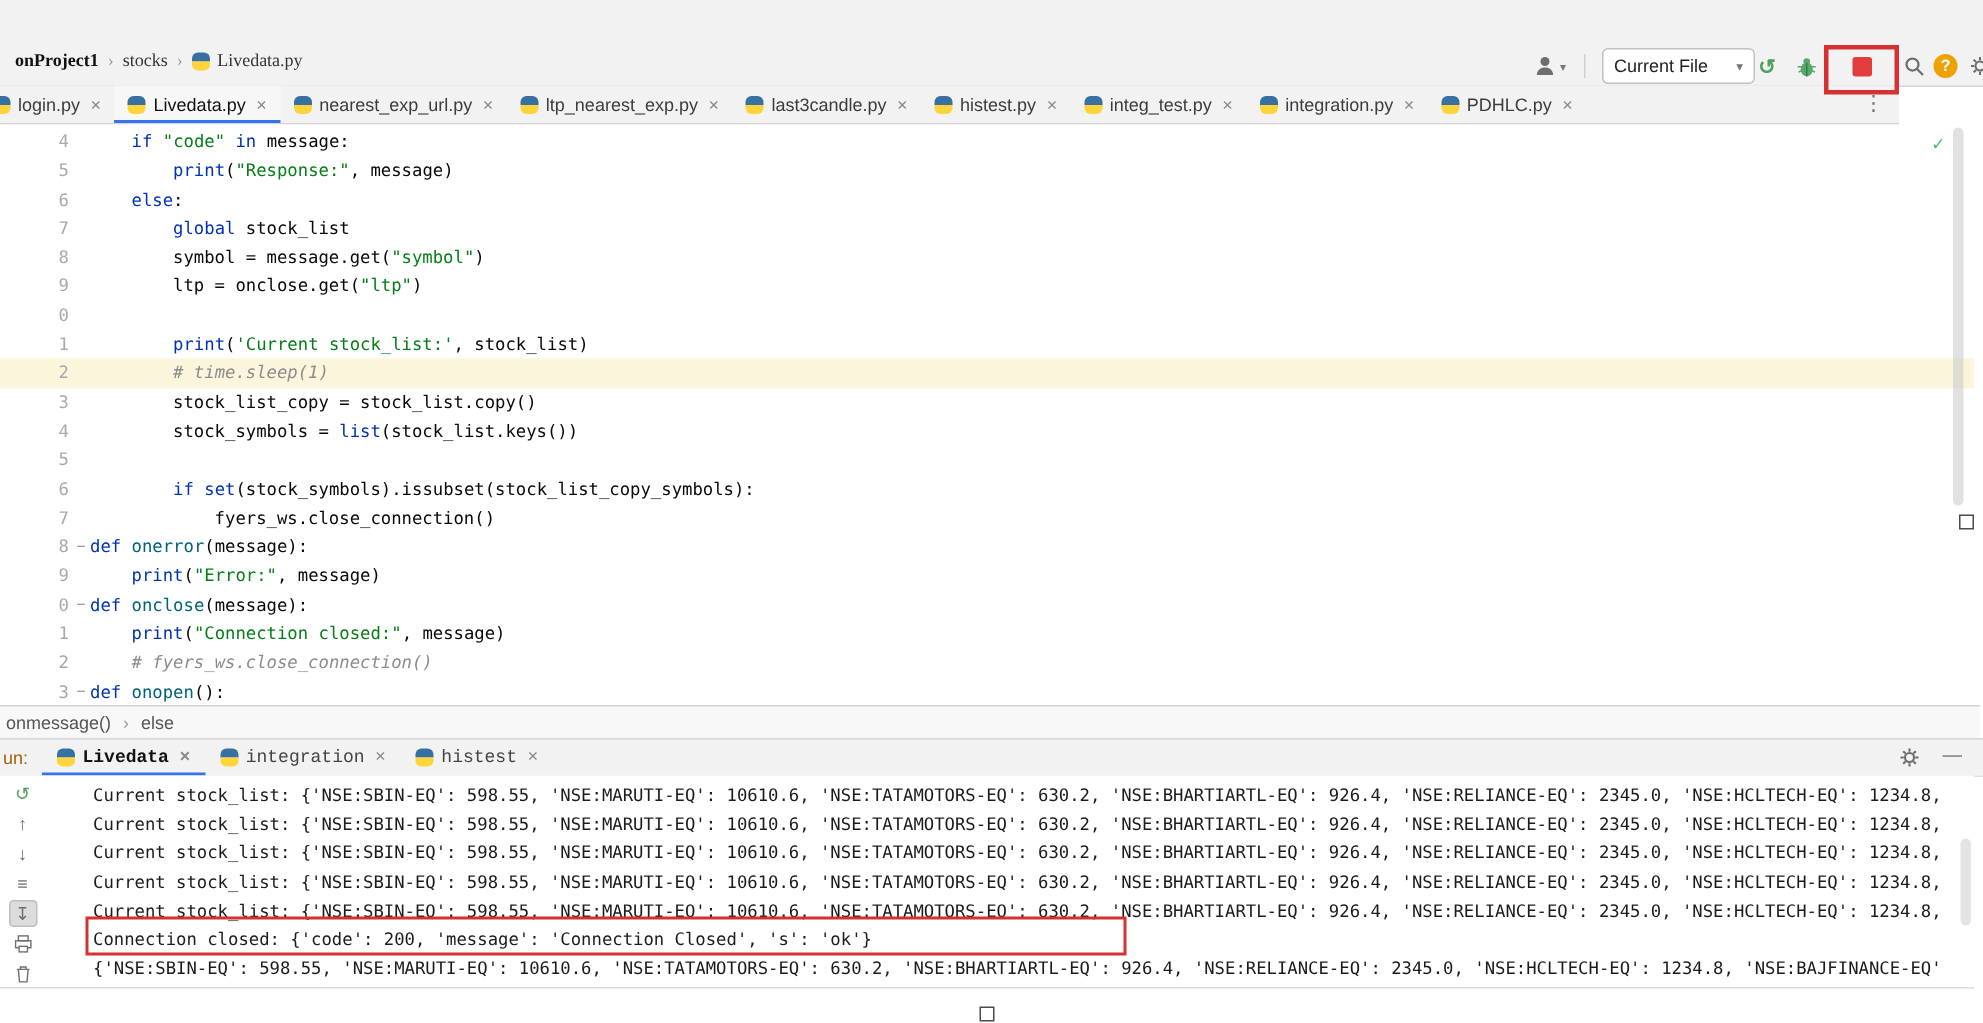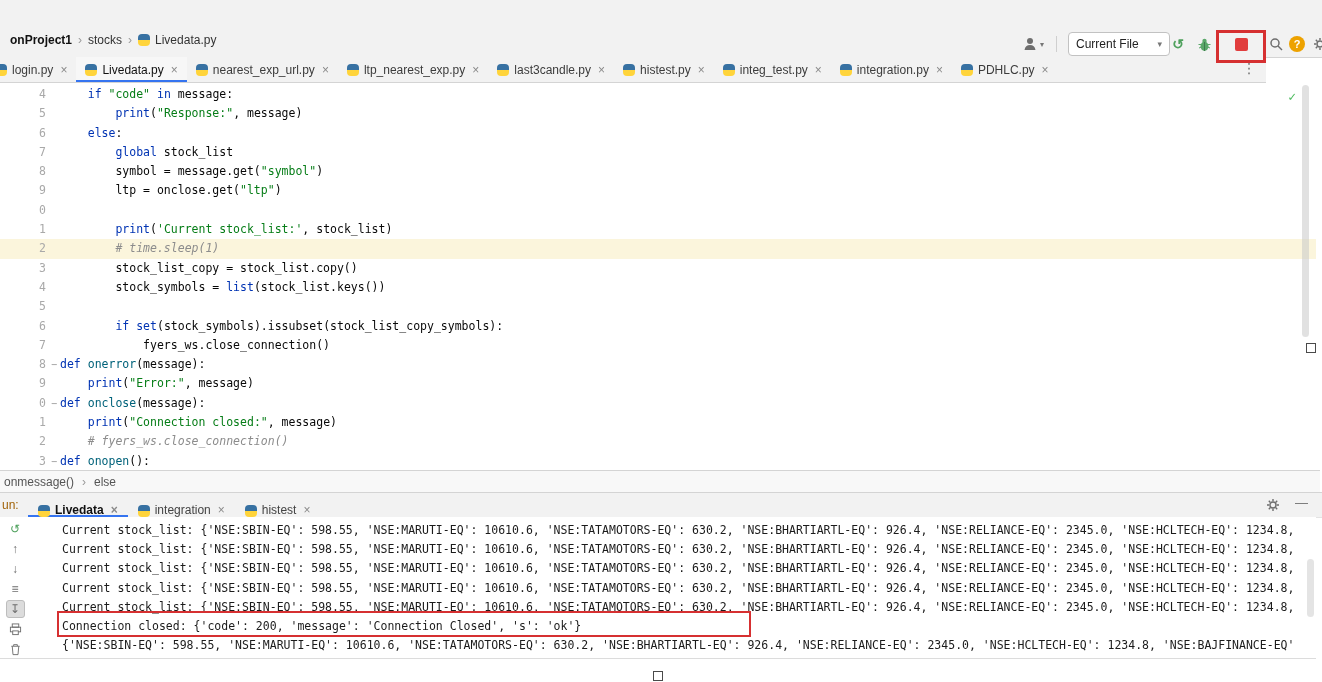--- a/index.html
+++ b/index.html
@@ -1,20 +1,20 @@
 <!DOCTYPE html>
 <html><head>
 <meta charset="utf-8">
 <style>
   html,body{margin:0;padding:0;background:#fff;}
   .ide{position:relative;width:1322px;height:682px;background:#ffffff;overflow:hidden;
        font-family:"Liberation Sans",sans-serif;font-size:12px;color:#222;}
   
   .topbar{position:absolute;left:0;top:0;width:1322px;height:57px;background:#f2f2f2;border-bottom:1px solid #d4d4d4;}
-  .bc{position:absolute;left:10px;top:33px;display:flex;align-items:center;gap:6px;color:#333;}
+  .bc{position:absolute;left:10px;top:33px;display:flex;align-items:center;gap:6px;color:#333;font-family:Liberation Serif, serif;}
   .bc .bitem{display:flex;align-items:center;gap:5px;cursor:pointer;}
   .bc .bold{font-weight:bold;color:#111;}
   .bc .bsep{color:#9a9a9a;font-size:12px;}
   .top-actions{position:absolute;left:1010px;top:30px;height:28px;right:0;}
   .ta{position:absolute;top:0;height:28px;display:flex;align-items:center;}
   .divider{position:absolute;left:46px;top:6px;width:1px;height:16px;background:#cfcfcf;}
   .combo{position:absolute;left:58px;top:2px;height:22px;width:86px;background:#fff;border:1px solid #c2c2c2;
          border-radius:4px;display:flex;align-items:center;justify-content:space-between;padding:0 7px;cursor:pointer;}
   .combo .caret{color:#777;font-size:9px;}
   .glyph{font-size:14px;color:#6e6e6e;cursor:pointer;display:flex;align-items:center;justify-content:center;width:20px;height:28px;}
@@ -51,21 +51,21 @@
   .check{position:absolute;right:20px;top:4px;color:#4DBB5F;font-size:13px;font-weight:bold;cursor:pointer;}
   .v-scroll{position:absolute;right:7px;top:2px;width:7px;height:252px;background:#c9c9c9;opacity:.55;border-radius:4px;cursor:pointer;}
   
   .crumb2{position:absolute;left:0;top:470px;width:1316px;height:21px;background:#f8f8f8;border-top:1px solid #d4d4d4;
           display:flex;align-items:center;gap:8px;padding-left:4px;color:#555;}
   .crumb2 .bsep{color:#9a9a9a;}
   
   .runbar{position:absolute;left:0;top:492px;width:1322px;height:24px;background:#f2f2f2;border-top:1px solid #d4d4d4;border-bottom:1px solid #e3e3e3;}
   .runlabel{position:absolute;left:2px;top:5px;color:#a16207;}
   .runtabs{position:absolute;left:28px;top:0;height:24px;display:flex;}
-  .rtab{display:flex;align-items:flex-end;gap:5px;padding:0 10px;color:#444;cursor:pointer;}
+  .rtab{display:flex;align-items:center;gap:5px;padding:0 10px;color:#444;cursor:pointer;font-family:Liberation Mono, monospace;}
   .rtab.active{font-weight:bold;color:#111;box-shadow:inset 0 -2px 0 #3574F0;}
   .runbar .rgear{position:absolute;right:42px;top:5px;cursor:pointer;}
   .runbar .rmin{position:absolute;right:14px;top:2px;color:#6e6e6e;font-size:13px;cursor:pointer;}
   
   .console{position:absolute;left:0;top:517px;width:1316px;height:141px;background:#fff;border-bottom:1px solid #dcdcdc;}
   .rail{position:absolute;left:0;top:3px;width:30px;display:flex;flex-direction:column;align-items:center;gap:2px;}
   .ricon{width:18px;height:18px;display:flex;align-items:center;justify-content:center;font-size:12px;color:#6e6e6e;cursor:pointer;border-radius:3px;}
   .ricon.active{background:#dcdcdc;border:1px solid #bdbdbd;width:17px;height:16px;}
   .out{position:absolute;left:30px;top:0;right:10px;bottom:0;overflow:hidden;padding:4px 0 0 32px;
        font-family:"DejaVu Sans Mono","Liberation Mono",monospace;font-size:11.5px;line-height:19.2px;color:#1b1b1b;}

